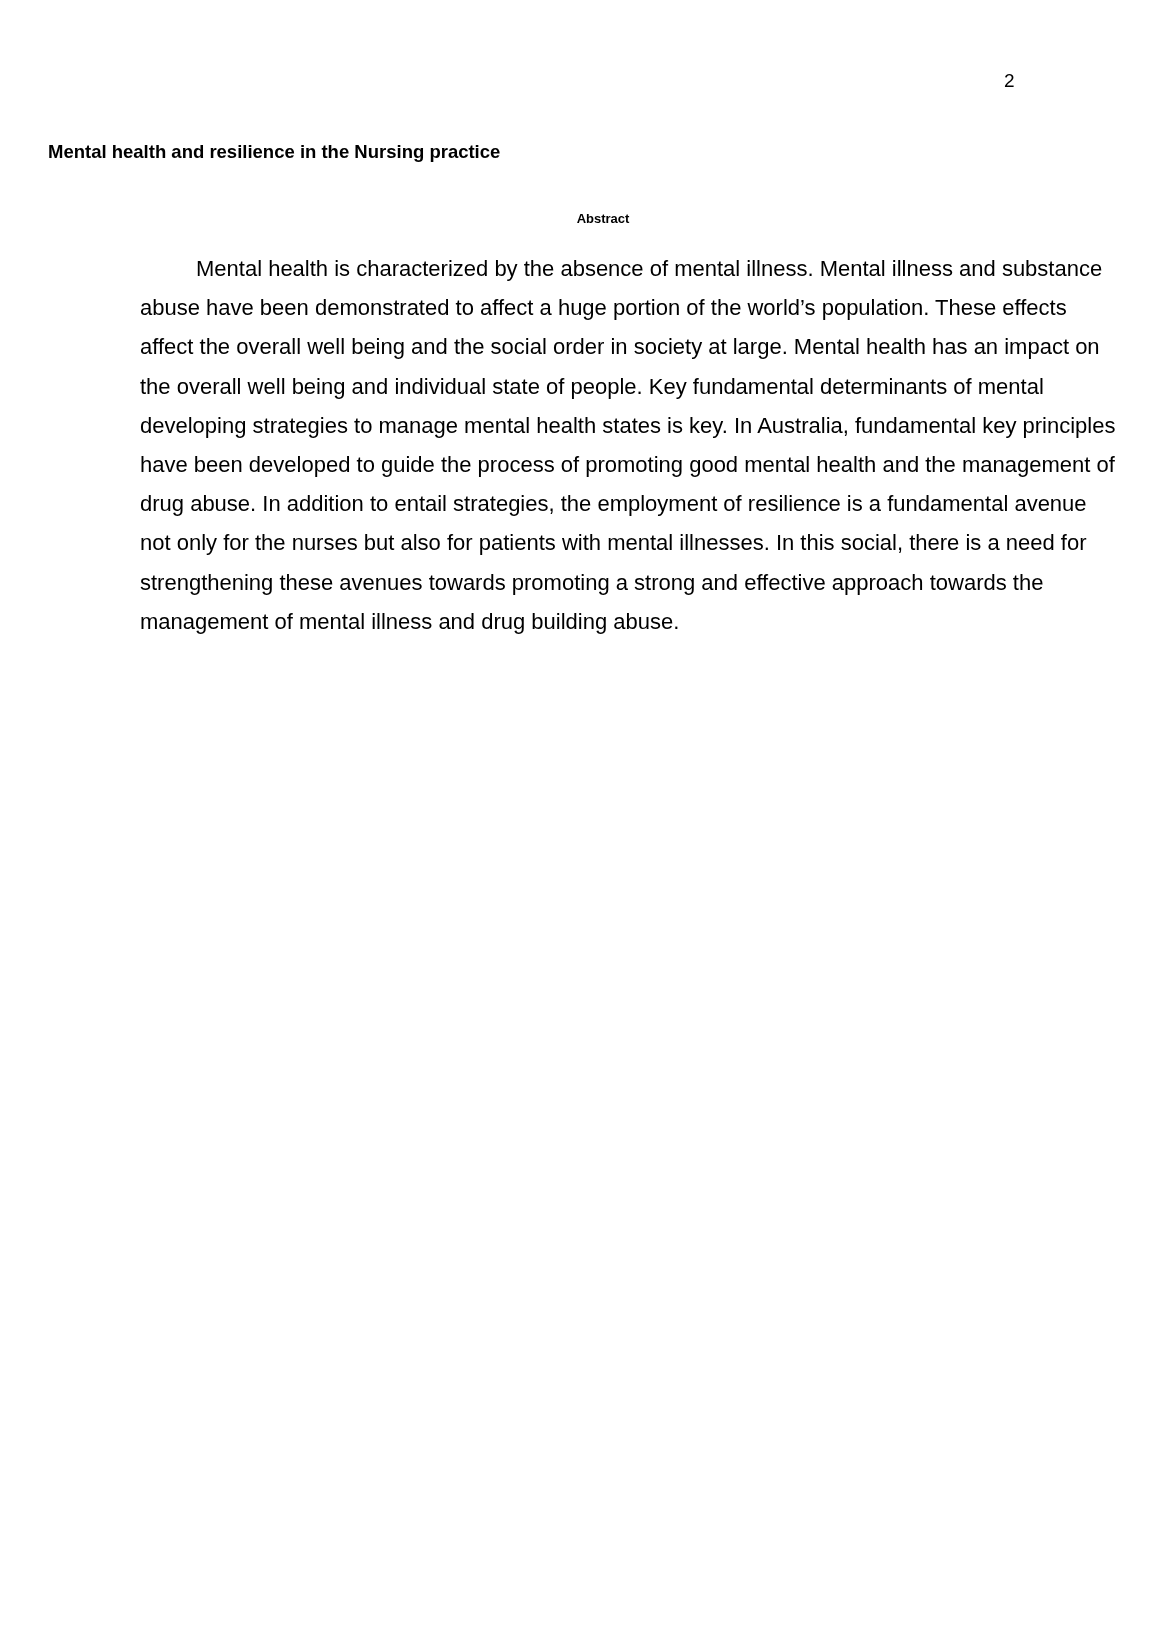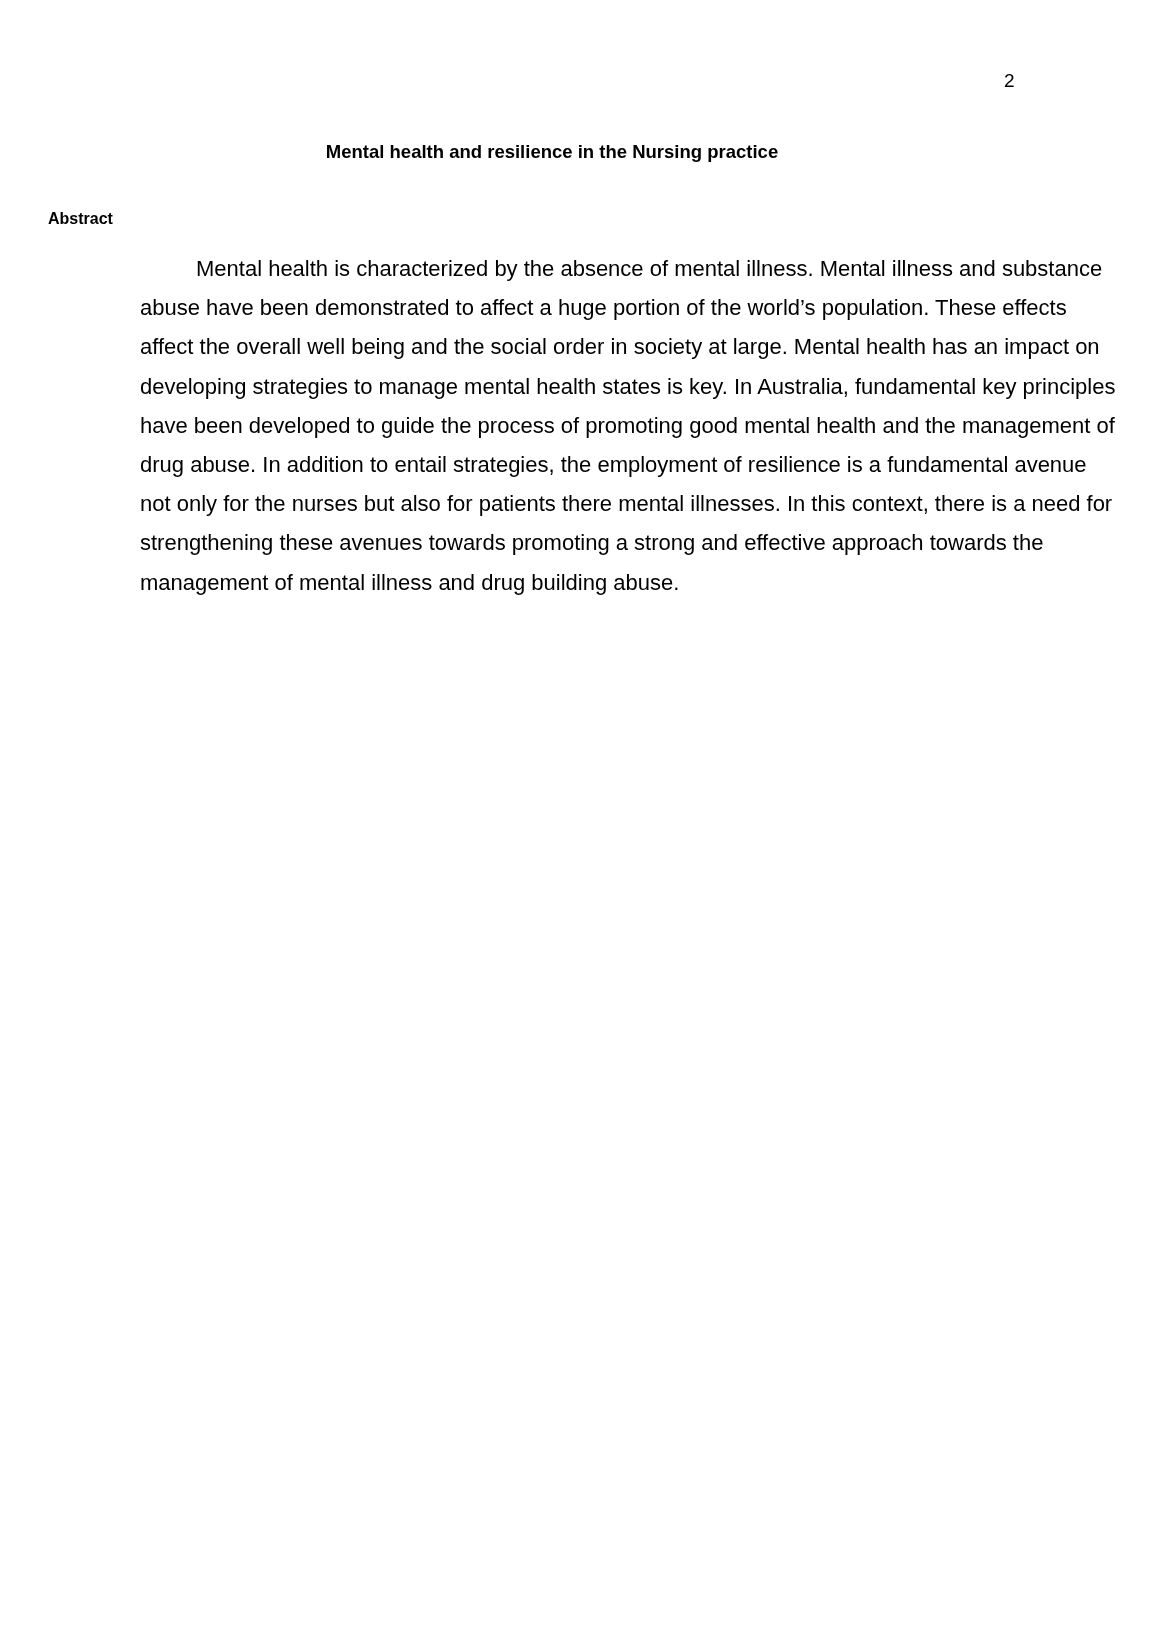--- a/index.html
+++ b/index.html
@@ -28,35 +28,35 @@
       top: 70px;
       left: 1004px;
       font-size: 19px;
       line-height: 22px;
     }
     .title {
       position: absolute;
       top: 141px;
       left: 0;
       width: 1056px;
-      text-align: center;
+      text-align: left;
       font-weight: bold;
       font-size: 18.5px;
       line-height: 22px;
       padding-left: 48px;
       box-sizing: border-box;
     }
     .abstract-heading {
       position: absolute;
       top: 208px;
       left: 0;
       width: 1158px;
-      text-align: left;
+      text-align: center;
       font-weight: bold;
-      font-size: 16px;
+      font-size: 13px;
       line-height: 22px;
       padding-left: 48px;
       box-sizing: border-box;
     }
     .body-text {
       position: absolute;
       top: 258px;
       left: 140px;
       width: 880px;
       font-size: 22px;
@@ -78,20 +78,21 @@
   <div class="page-number">2</div>
 
   <div class="title">Mental health and resilience in the Nursing practice</div>
 
   <div class="abstract-heading">Abstract</div>
 
   <div class="body-text">
     <span class="body-line indent">Mental health is characterized by the absence of mental illness. Mental illness and substance</span>
     <span class="body-line">abuse have been demonstrated to affect a huge portion of the world’s population. These effects</span>
     <span class="body-line">affect the overall well being and the social order in society at large.  Mental health has an impact on</span>
+    <span class="body-line">the overall well being and individual state of people. Key fundamental determinants of mental</span>
     <span class="body-line">developing strategies to manage mental health states is key. In Australia, fundamental key principles</span>
     <span class="body-line">have been developed to guide the process of promoting good mental health and the management of</span>
     <span class="body-line">drug abuse. In addition to entail strategies, the employment of resilience is a fundamental avenue</span>
-    <span class="body-line">not only for the nurses but also for patients there mental illnesses. In this context, there is a need for</span>
+    <span class="body-line">not only for the nurses but also for patients with mental illnesses. In this social, there is a need for</span>
     <span class="body-line">strengthening these avenues towards promoting a strong and effective approach towards the</span>
     <span class="body-line">management of mental illness and drug building abuse.</span>
   </div>
 </div>
 
 </body></html>

